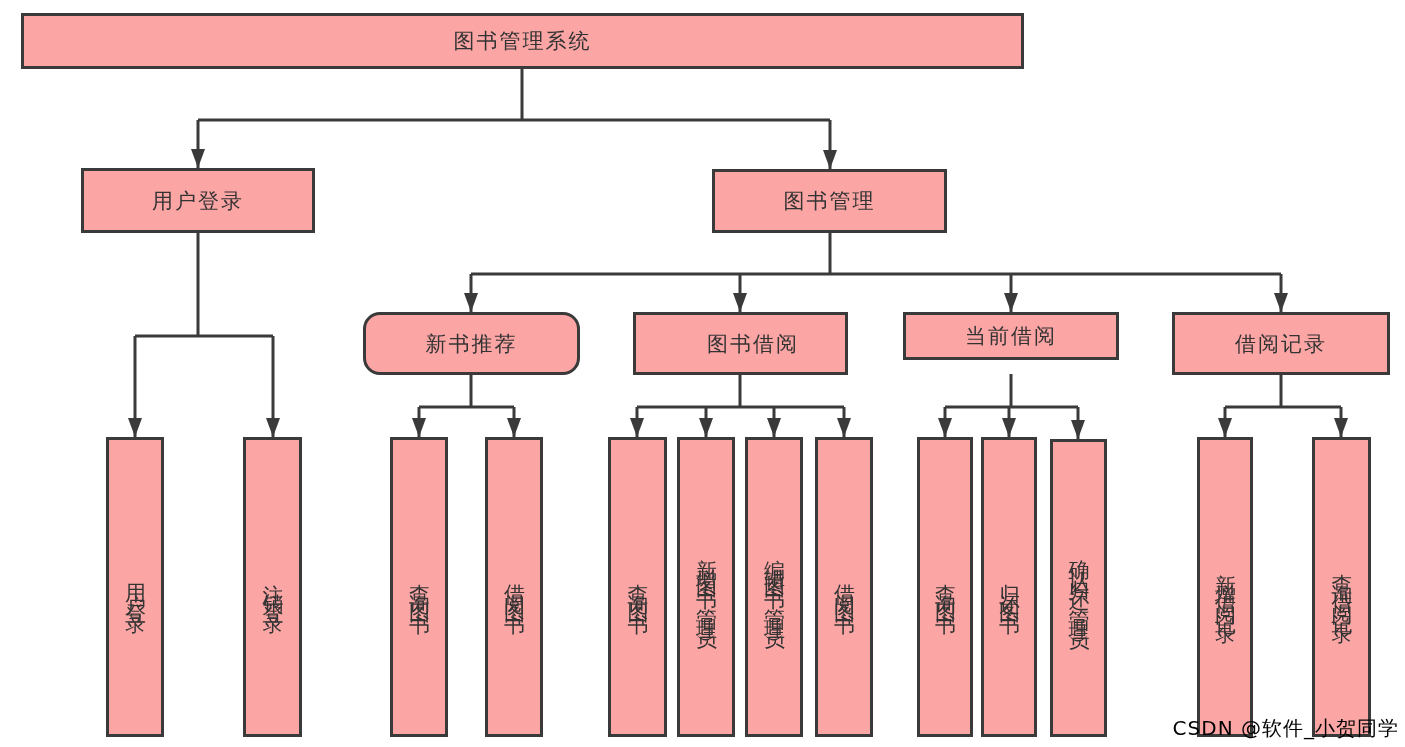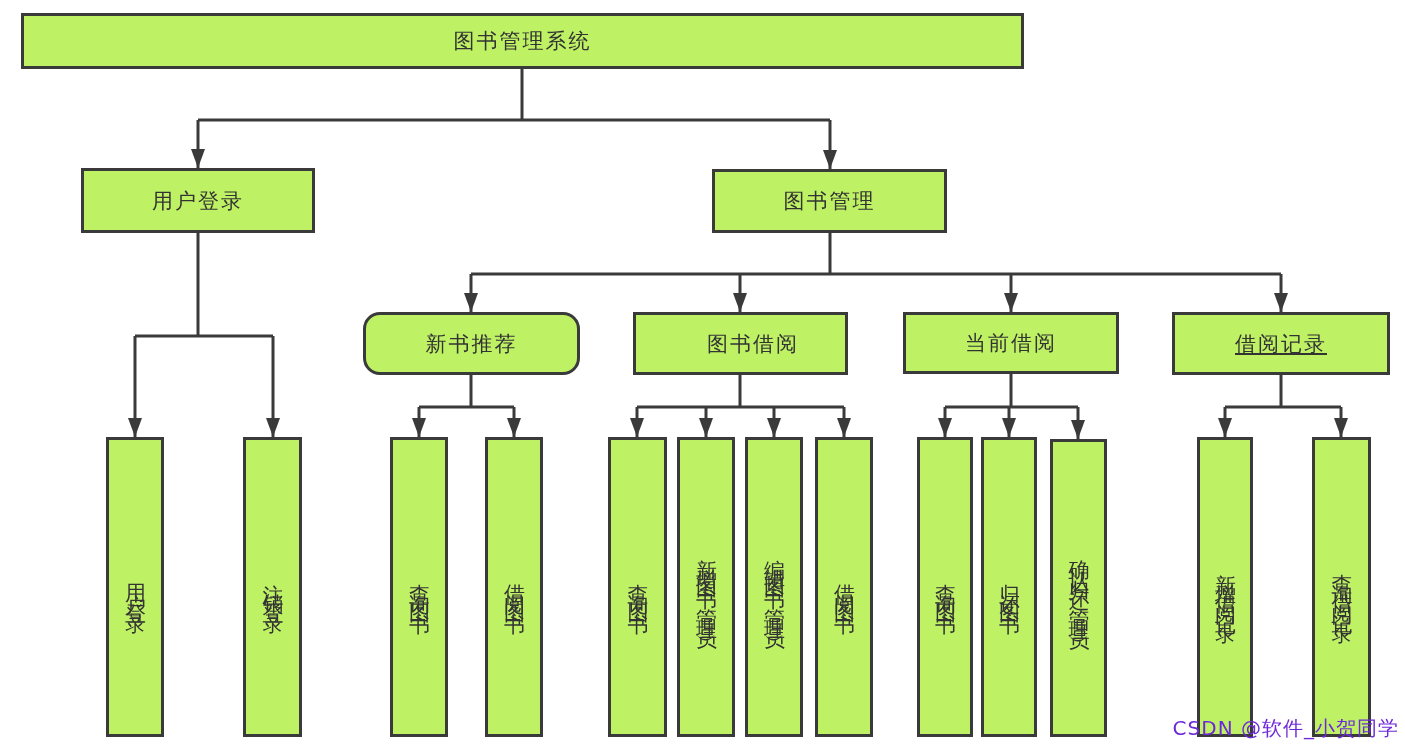--- a/index.html
+++ b/index.html
@@ -9,41 +9,41 @@
     background:#ffffff;
     font-family:"DejaVu Sans","Liberation Sans",sans-serif;
     color:#333333;
     overflow:hidden;
   }
   svg.connectors{position:absolute;left:0;top:0;width:1405px;height:747px;}
   .box{
     position:absolute;
     box-sizing:border-box;
     border:3px solid #3a3a3a;
-    background:#bef264;
+    background:#fca5a5;
     display:flex;align-items:center;justify-content:center;
   }
   .hbox .label{
     font-size:21px;
     letter-spacing:2px;
     white-space:nowrap;
   }
   .vbox .label{
     writing-mode:vertical-rl;
     text-orientation:mixed;
     font-size:21px;
     letter-spacing:10px;
     line-height:1.1;
     white-space:nowrap;
   }
   .watermark{
     position:absolute;
     right:6px;bottom:5px;
     font-size:20px;
-    color:#6d28d9;
+    color:#000000;
     letter-spacing:1px;
     white-space:nowrap;
     pointer-events:none;
   }
 </style>
 </head>
 <body>
 
 <div class="canvas">
 
@@ -100,24 +100,24 @@
   <div class="box hbox" style="left:712px;top:169px;width:235px;height:64px;">
     <span class="label">图书管理</span>
   </div>
 
   <div class="box hbox" style="left:363px;top:312px;width:217px;height:63px;border-radius:17px;">
     <span class="label">新书推荐</span>
   </div>
   <div class="box hbox" style="left:633px;top:312px;width:215px;height:63px;padding-left:25px;">
     <span class="label">图书借阅</span>
   </div>
-  <div class="box hbox" style="left:903px;top:312px;width:216px;height:62px;">
+  <div class="box hbox" style="left:903px;top:312px;width:216px;height:48px;">
     <span class="label">当前借阅</span>
   </div>
-  <div class="box hbox" style="left:1172px;top:312px;width:218px;height:63px;text-decoration:underline;">
+  <div class="box hbox" style="left:1172px;top:312px;width:218px;height:63px;">
     <span class="label">借阅记录</span>
   </div>
 
   <div class="box vbox" style="left:106px;top:437px;width:58px;height:300px;">
     <span class="label">用户登录</span>
   </div>
   <div class="box vbox" style="left:243px;top:437px;width:59px;height:300px;">
     <span class="label">注销登录</span>
   </div>
 

